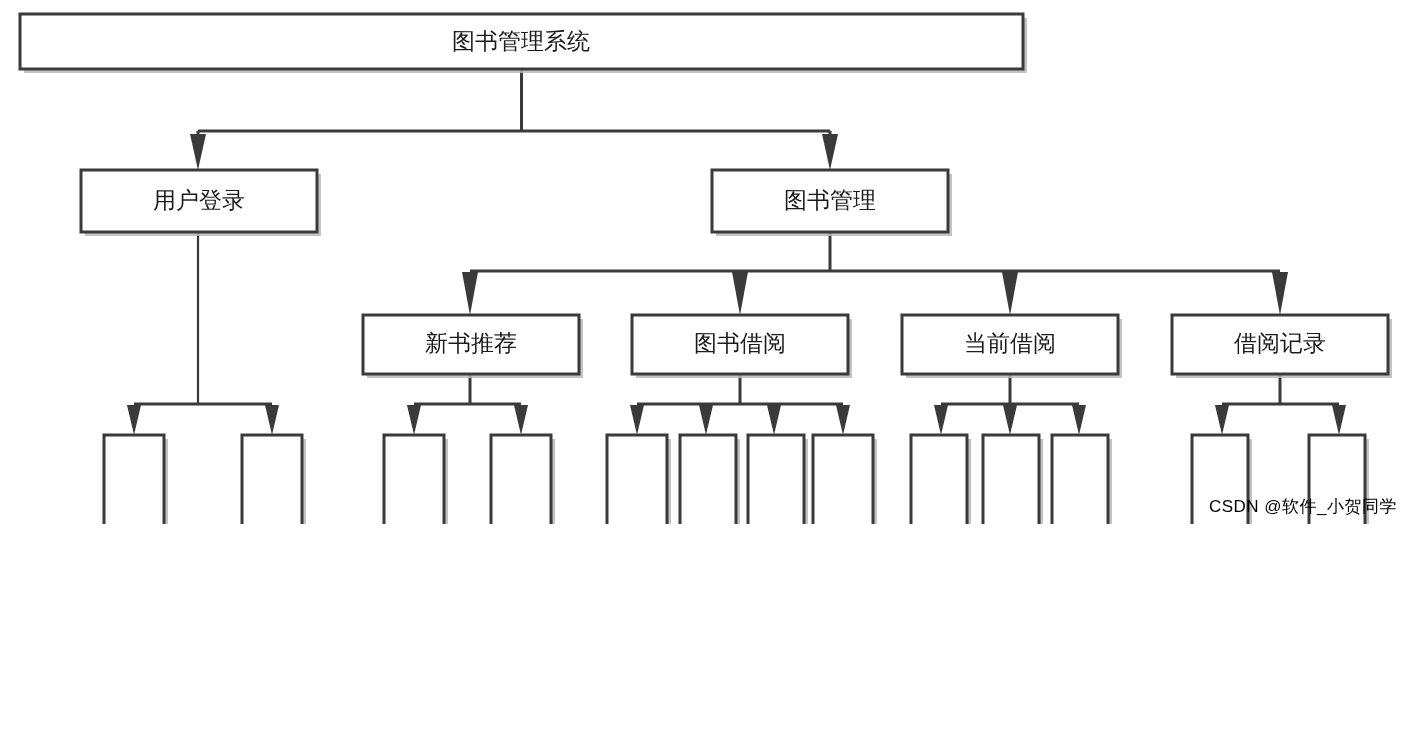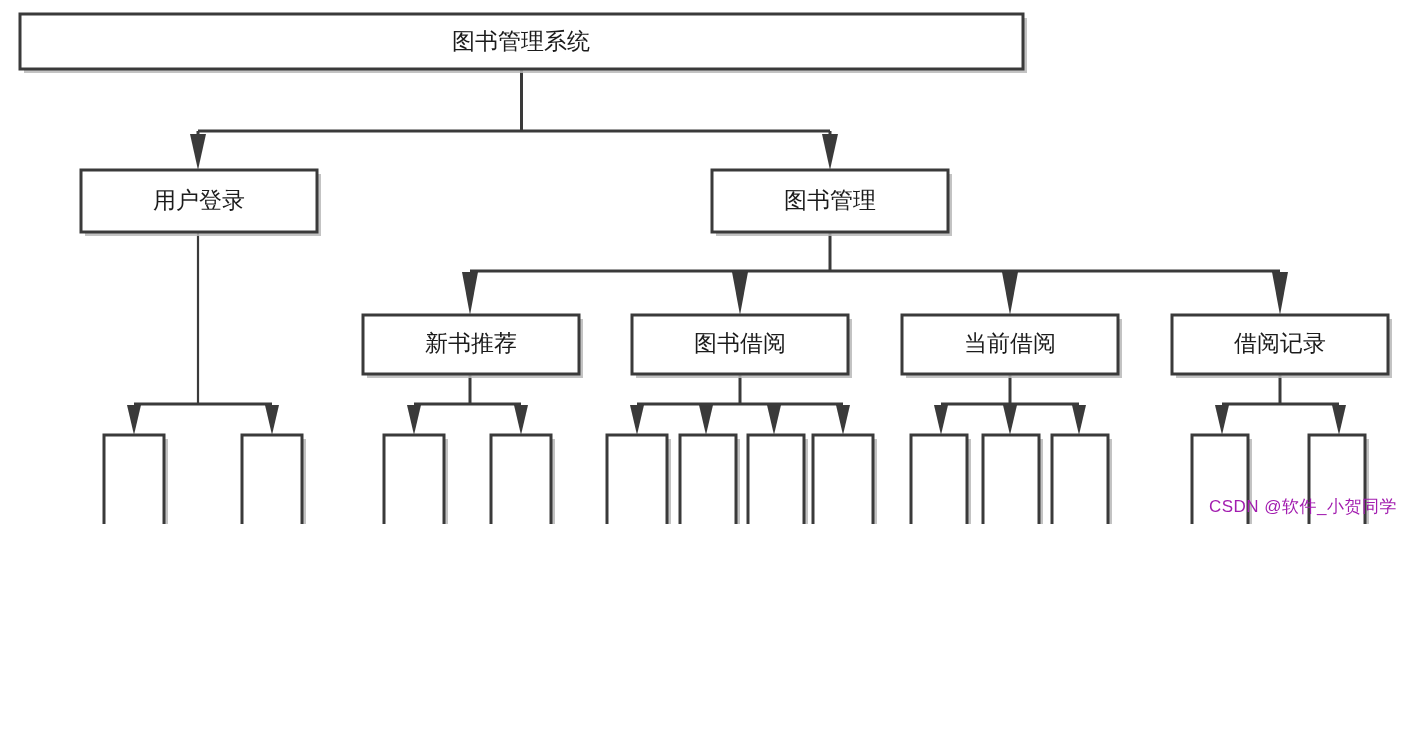--- a/index.html
+++ b/index.html
@@ -64,21 +64,21 @@
     color: #1b1b1b;
     letter-spacing: 3px;
     white-space: nowrap;
   }
   .watermark {
     position: absolute;
     right: 8px;
     bottom: 6px;
     font-family: "Liberation Sans", "DejaVu Sans", sans-serif;
     font-size: 17px;
-    color: #a21caf;
+    color: #000000;
     letter-spacing: .5px;
     user-select: none;
     pointer-events: none;
   }
 </style>
 </head>
 <body>
 
 <div id="stage">
 

